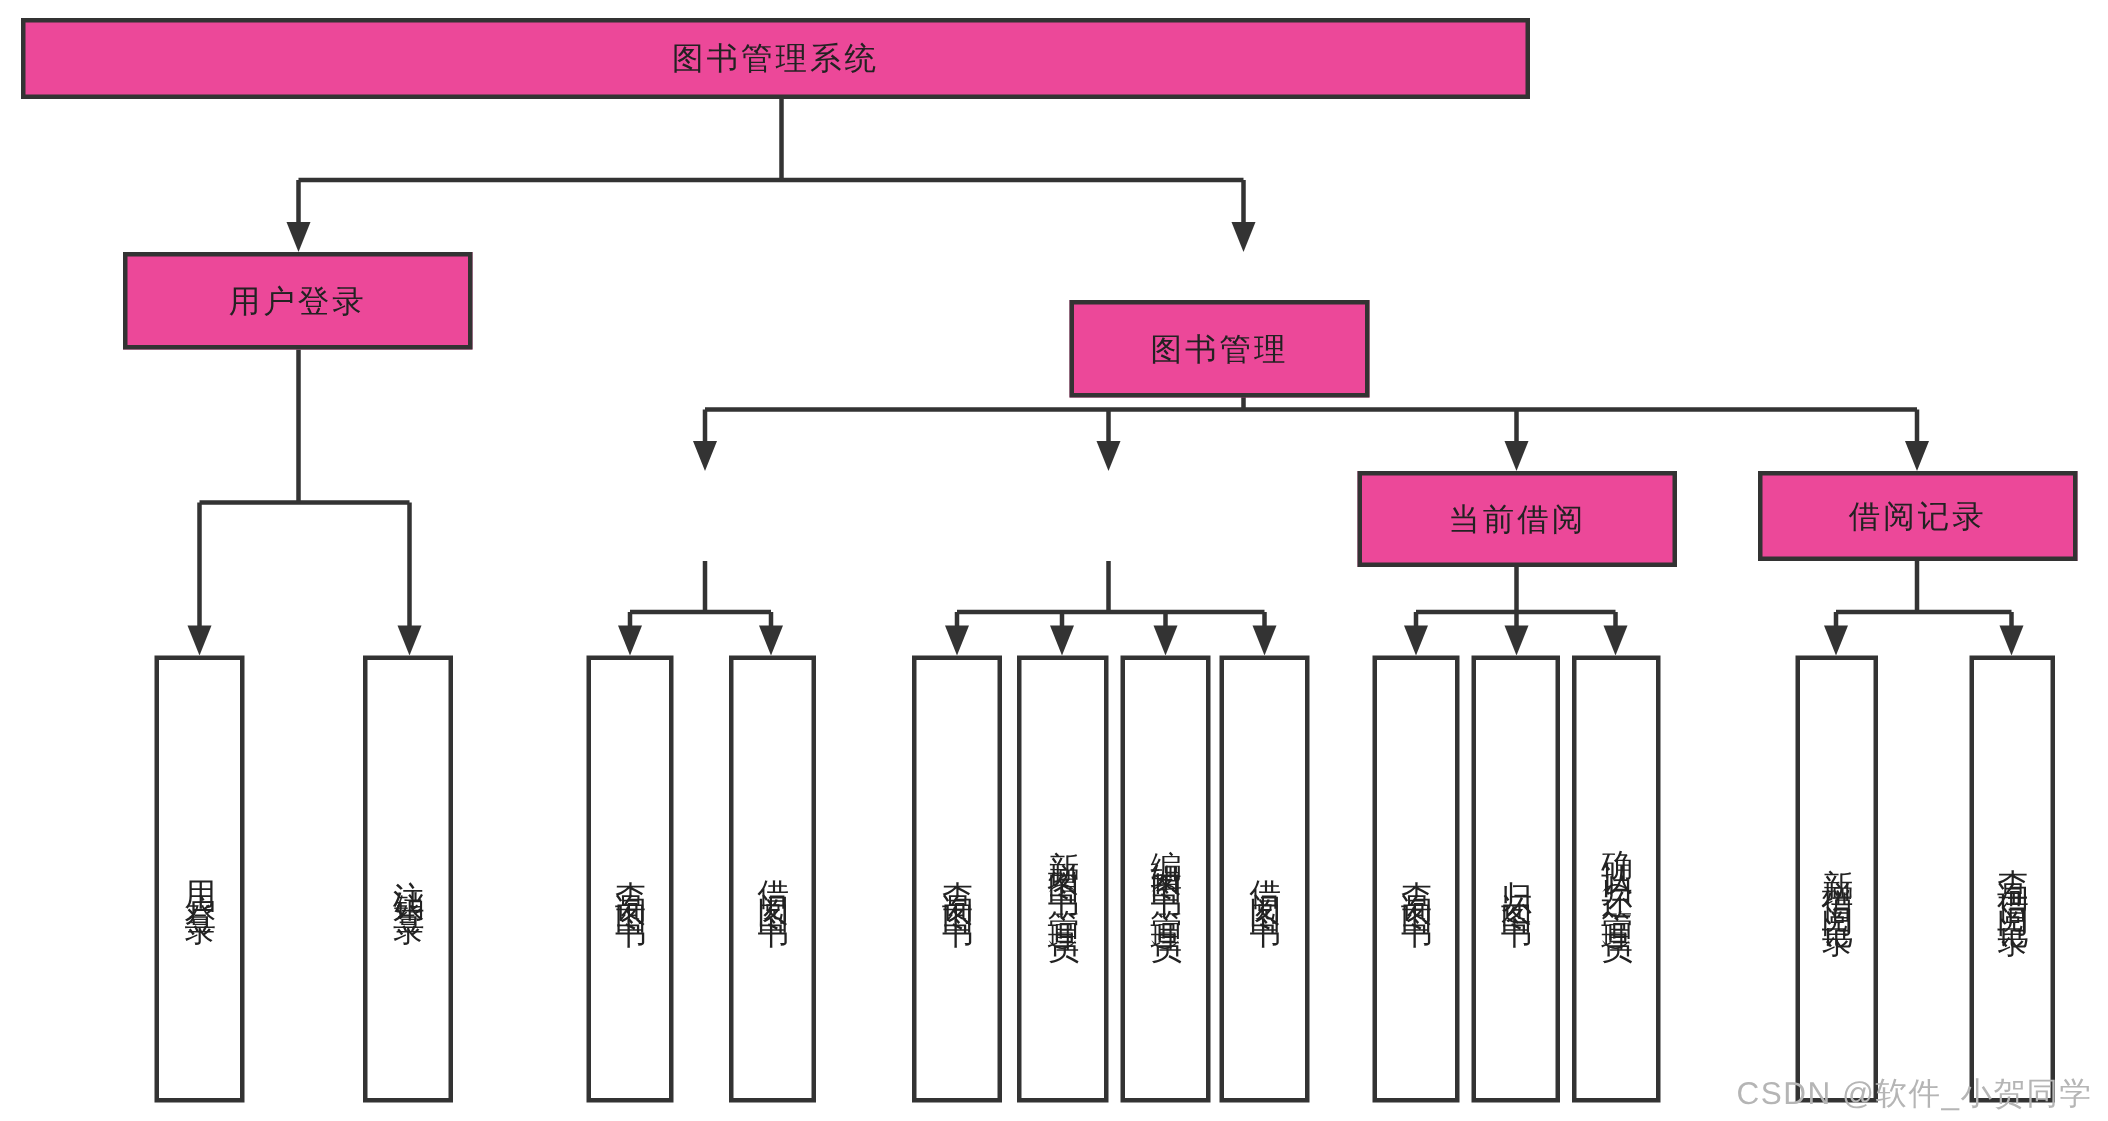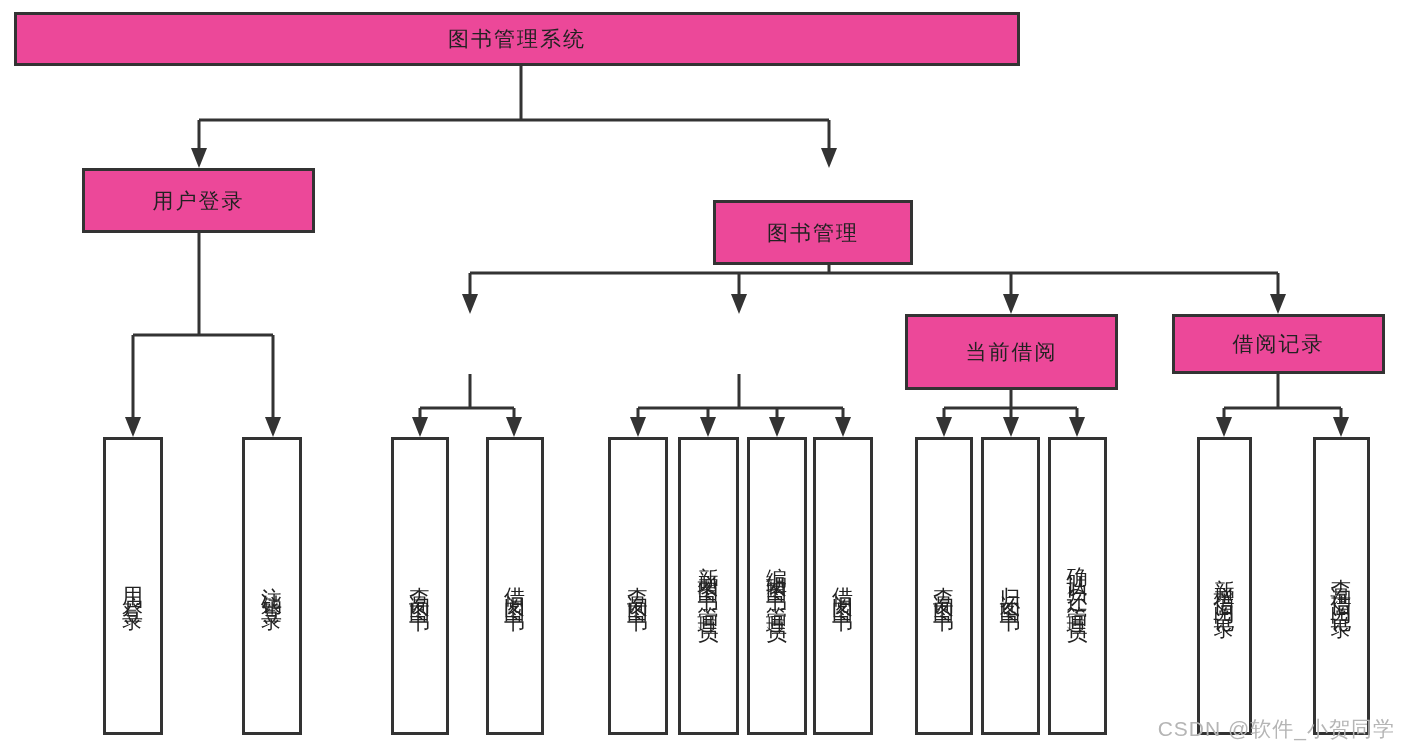--- a/index.html
+++ b/index.html
@@ -104,21 +104,21 @@
       <polygon points="1216,417 1232,417 1224,437"></polygon>
       <polygon points="1333,417 1349,417 1341,437"></polygon>
     </g>
   </svg>
 
   <div class="node root" style="left:14px; top:12px; width:1006px; height:54px;">图书管理系统</div>
 
   <div class="node" style="left:82px; top:168px; width:233px; height:65px;">用户登录</div>
   <div class="node" style="left:713px; top:168px; width:200px; height:65px;margin-top:32px;">图书管理</div>
 
-  <div class="node" style="left:905px; top:314px; width:213px; height:76px;">当前借阅</div>
+  <div class="node" style="left:905px; top:314px; width:213px; height:64px;">当前借阅</div>
   <div class="node" style="left:1172px; top:314px; width:213px; height:60px;">借阅记录</div>
 
   <div class="vnode" style="left:103px; top:437px; width:60px; height:298px;">
     <span>用户登录</span>
   </div>
   <div class="vnode" style="left:242px; top:437px; width:60px; height:298px;">
     <span>注销登录</span>
   </div>
 
   <div class="vnode" style="left:391px; top:437px; width:58px; height:298px;">

